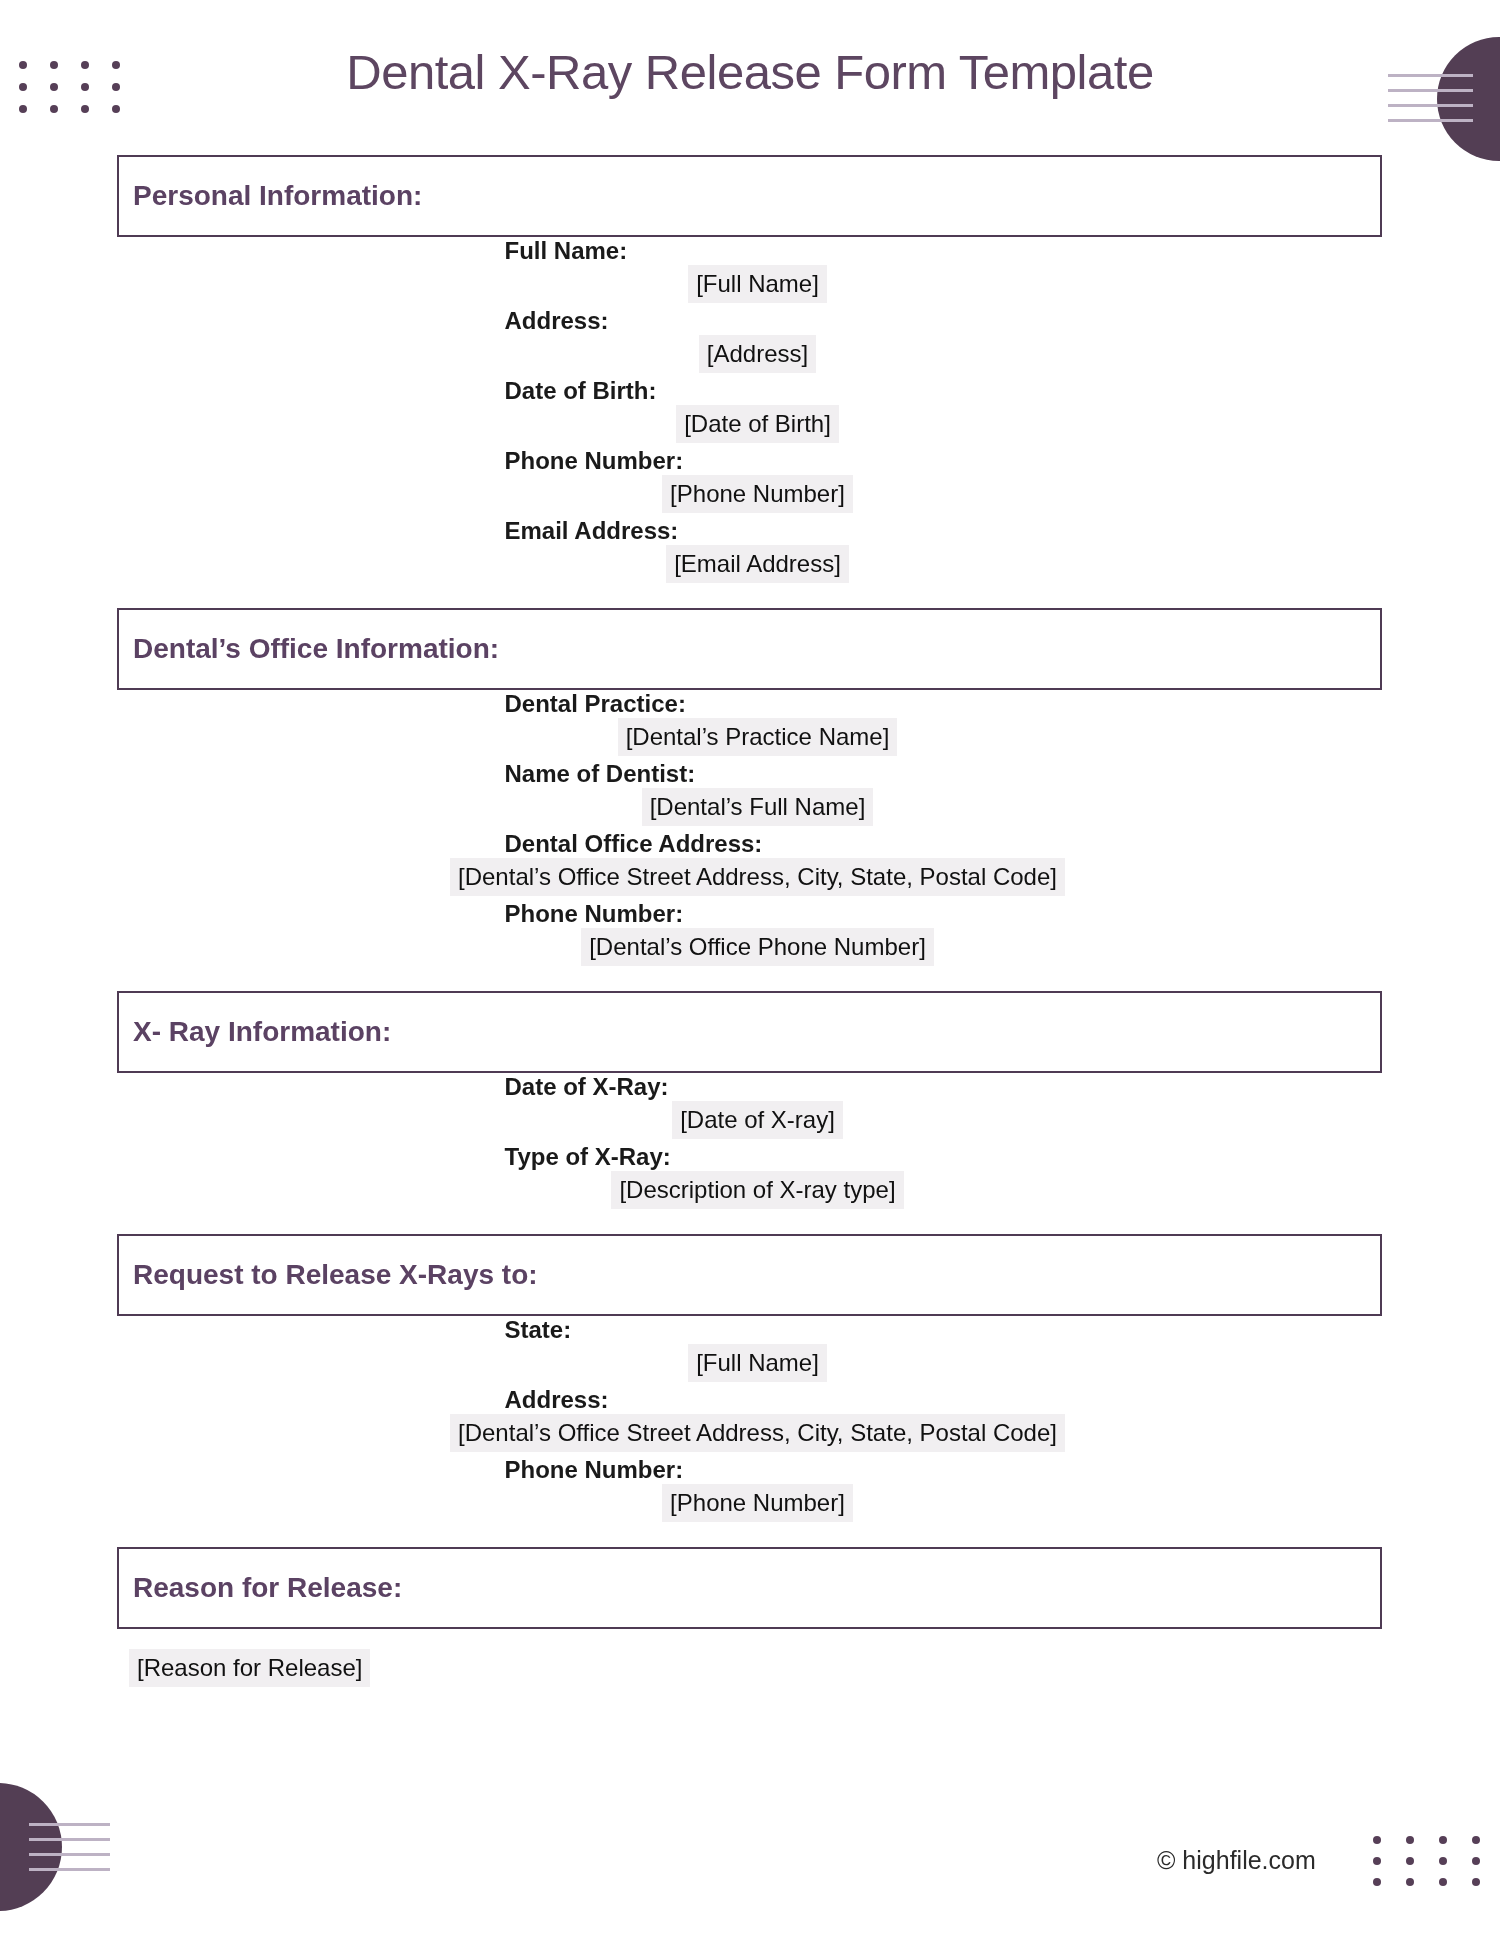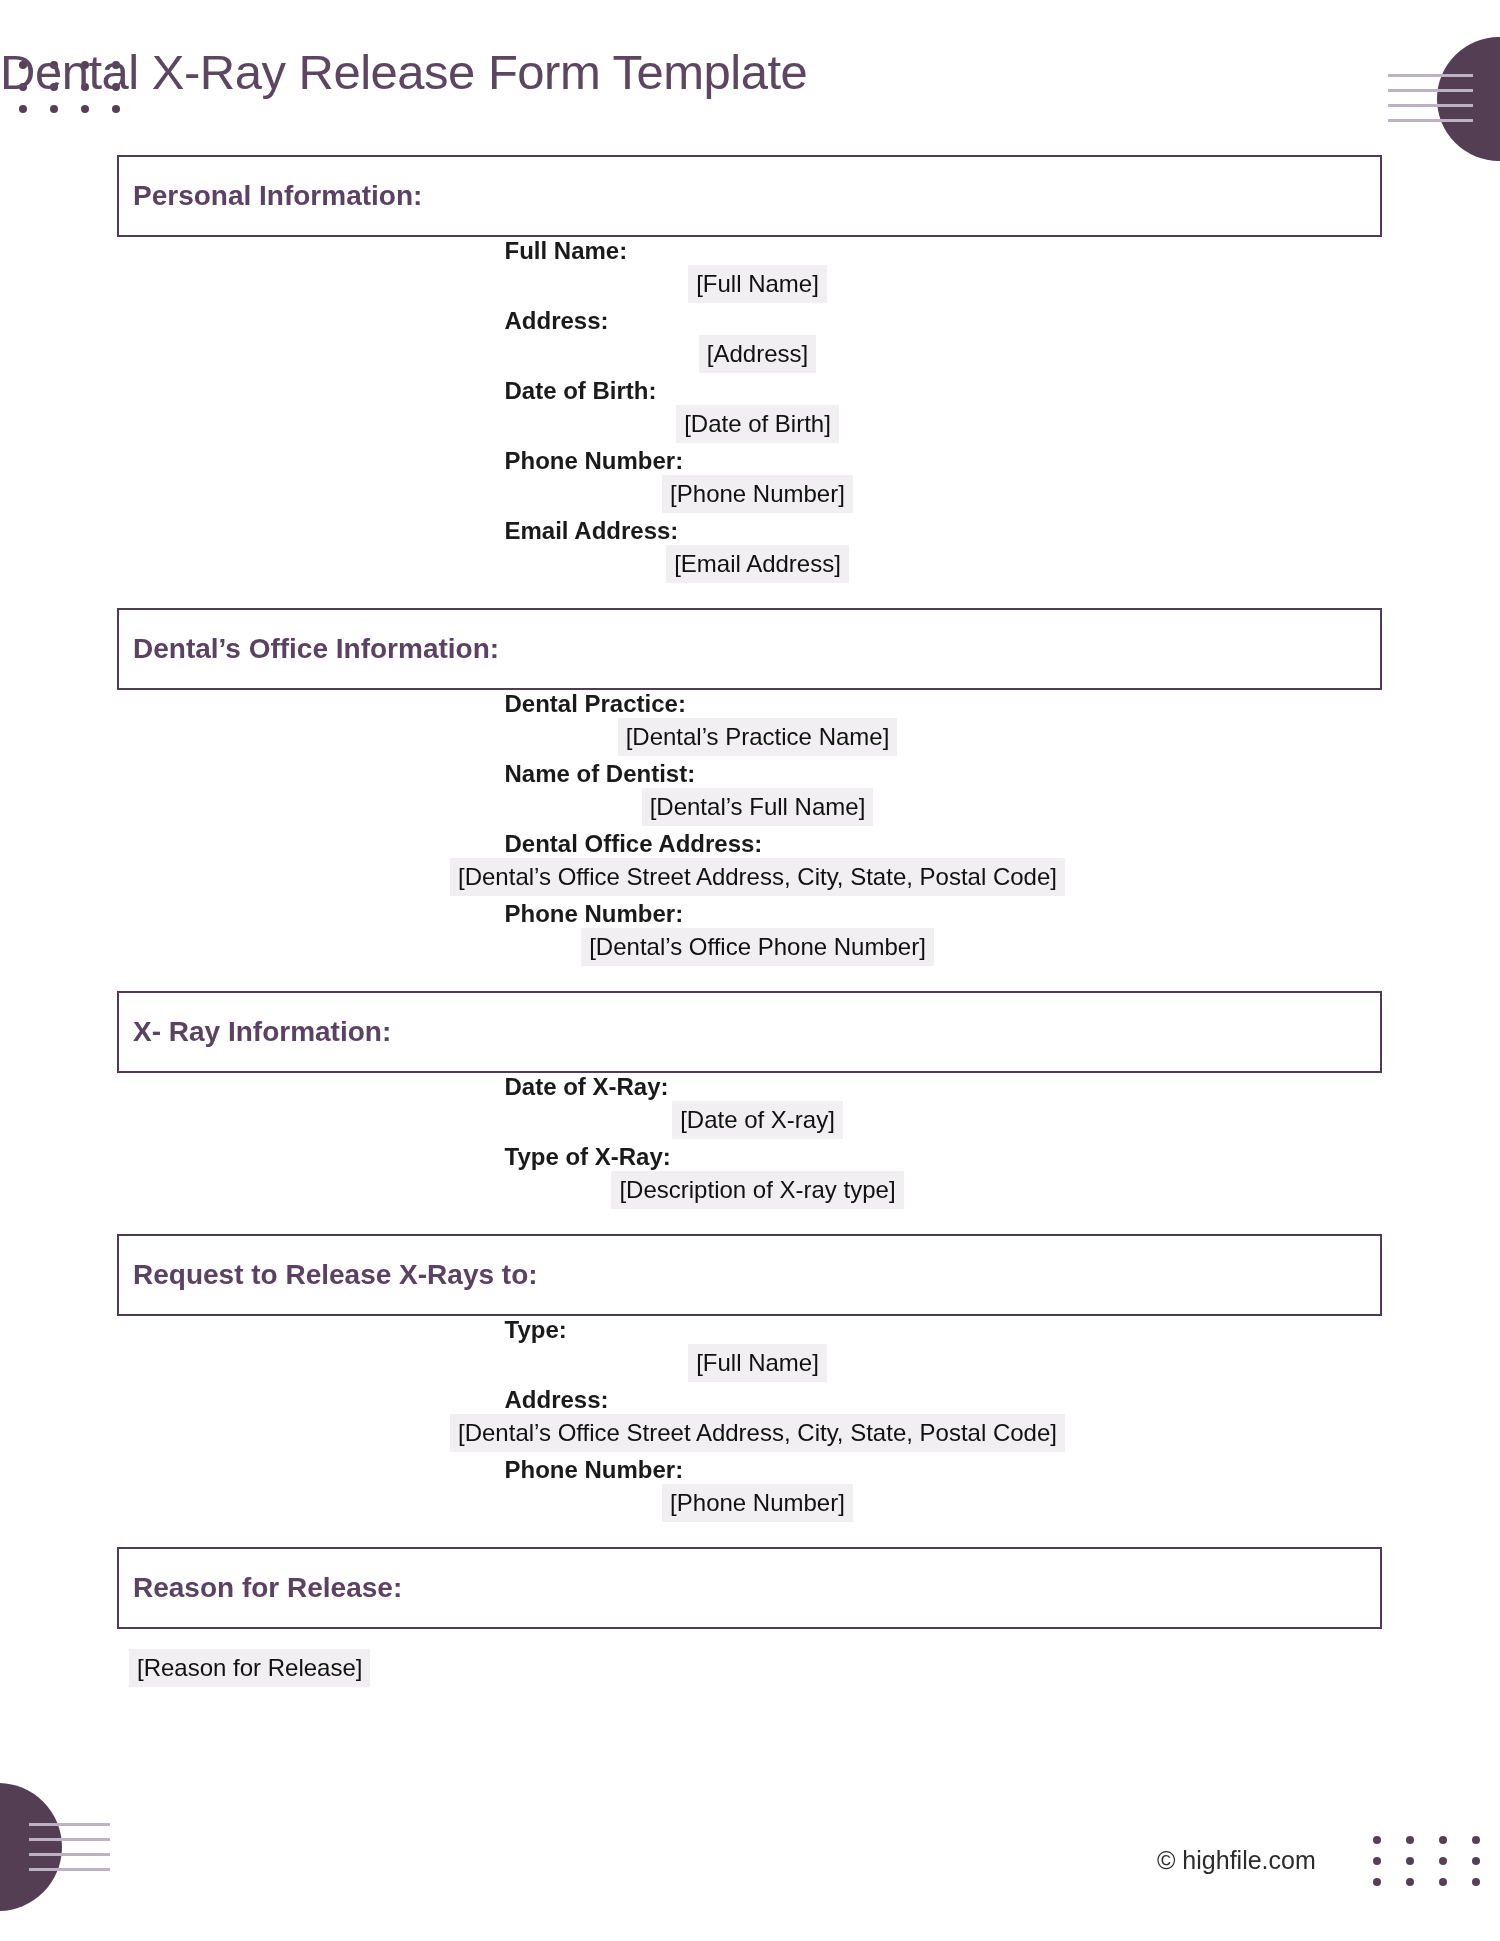--- a/index.html
+++ b/index.html
@@ -6,21 +6,21 @@
   .page{
     position:relative;
     width:1500px;height:1941px;
     background:#ffffff;
     overflow:hidden;
     font-family:"Liberation Sans","DejaVu Sans",sans-serif;
   }
   
   .doc-title{
     position:absolute;left:0;right:0;top:44px;
-    text-align:left;
+    text-align:center;
     font-size:49px;
     font-weight:400;
     color:var(--title,#5d4661);
     letter-spacing:-0.5px;
   }
   
   .dots{
     position:absolute;
     display:grid;
     grid-template-columns:repeat(4,8px);
@@ -175,21 +175,21 @@
   </div>
 </div>
   </div>
 
   <div class="section">
     <div class="section-header">
       <span>Request to Release X-Rays to:</span>
     </div>
     <div class="rows">
   <div class="row">
-    <span class="label">Type:</span>
+    <span class="label">State:</span>
     <span class="value-chip">[Full Name]</span>
   </div>
 
   <div class="row">
     <span class="label">Address:</span>
     <span class="value-chip">[Dental’s Office Street Address, City, State, Postal Code]</span>
   </div>
 
   <div class="row">
     <span class="label">Phone Number:</span>

